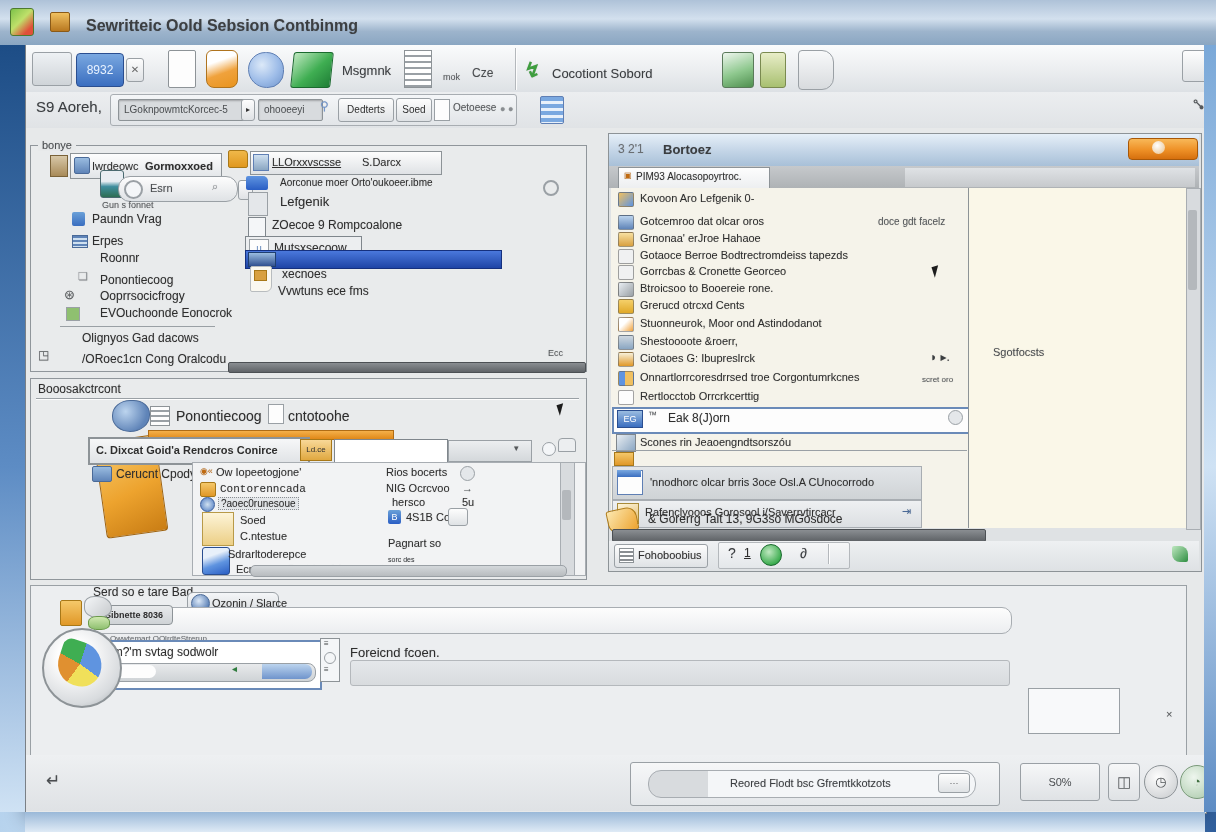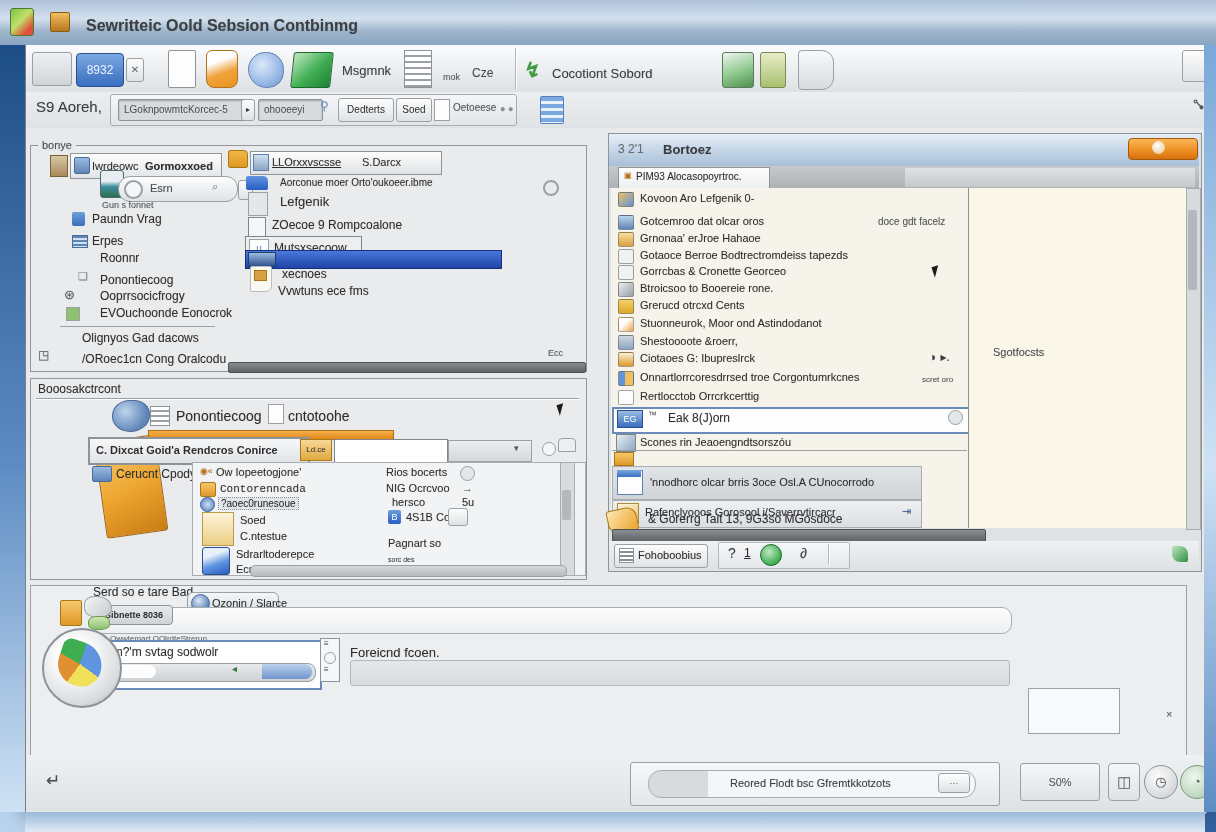--- a/index.html
+++ b/index.html
@@ -156,21 +156,21 @@
   <div class="t" style="left:216px;top:466px;font-size:11px;">Ow Iopeetogjone'</div>
   <div class="t" style="left:200px;top:466px;font-size:9px;color:#c06a10;">◉«</div>
   <div class="ab" style="left:200px;top:482px;width:14px;height:13px;background:linear-gradient(180deg,#f5c86a,#e09828);border:1px solid #a87818;border-radius:2px;"></div>
   <div class="t" style="left:220px;top:483px;font-size:11px;font-family:Liberation Mono, monospace;">Contorenncada</div>
   <div class="ab" style="left:200px;top:497px;width:13px;height:13px;background:radial-gradient(circle,#cfe0f0,#4a78c0);border-radius:50%;border:1px solid #3a5e9c;"></div>
   <div class="t" style="left:218px;top:497px;font-size:10px;border:1px dotted #8a8e92;padding:0 2px;background:#e4e7ea;">?aoec0runesoue</div>
   <div class="ab" style="left:202px;top:512px;width:30px;height:32px;background:linear-gradient(180deg,#fdf4d8,#eccf86);border:1px solid #b89a48;"></div>
   <div class="t" style="left:240px;top:514px;font-size:11px;">Soed</div>
   <div class="t" style="left:240px;top:530px;font-size:11px;">C.ntestue</div>
   <div class="ab" style="left:202px;top:547px;width:26px;height:26px;background:linear-gradient(160deg,#e8f0fa 30%,#5f94e0 60%,#2a5ec4 100%);border:1px solid #2a4e90;border-radius:3px;"></div>
-  <div class="t" style="left:236px;top:548px;font-size:11px;">Sdrarltoderepce</div>
+  <div class="t" style="left:228px;top:548px;font-size:11px;">Sdrarltoderepce</div>
   <div class="t" style="left:236px;top:563px;font-size:11px;">Ecraerurc Csatdcerf Arepmanty</div>
 
   <div class="t" style="left:386px;top:466px;font-size:11px;">Rios bocerts</div>
   <div class="ab" style="left:460px;top:466px;width:13px;height:13px;border:1px solid #9aa0a5;border-radius:50%;background:#e4e7ea;"></div>
   <div class="t" style="left:386px;top:482px;font-size:11px;">NIG Ocrcvoo</div>
   <div class="t" style="left:462px;top:482px;font-size:11px;color:#55585b;">→</div>
   <div class="t" style="left:392px;top:496px;font-size:11px;">hersco</div>
   <div class="t" style="left:462px;top:496px;font-size:11px;">5u</div>
   <div class="ab" style="left:388px;top:510px;width:13px;height:14px;background:linear-gradient(180deg,#6aa0d8,#2a5ec4);border-radius:2px;color:#fff;font-size:9px;text-align:center;line-height:14px;">B</div>
   <div class="t" style="left:406px;top:511px;font-size:11px;">4S1B Co.</div>

